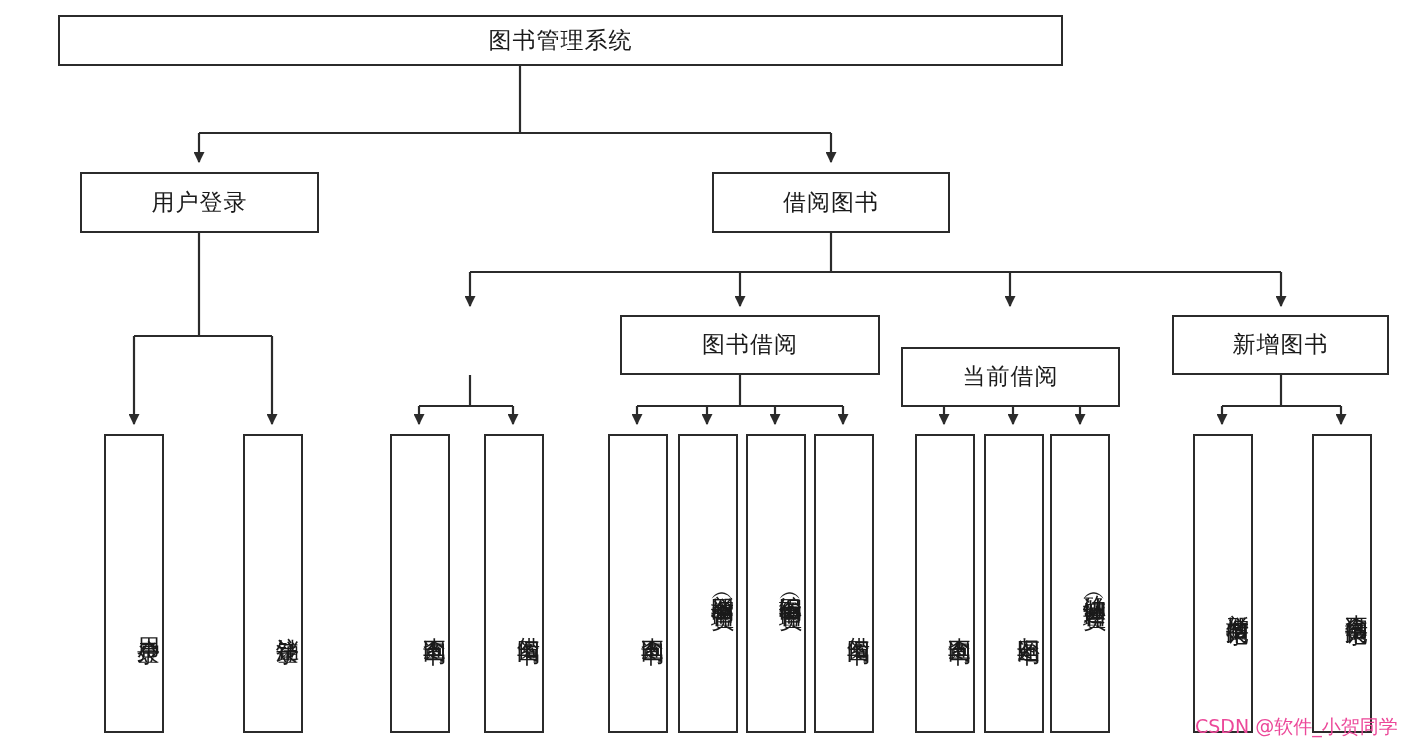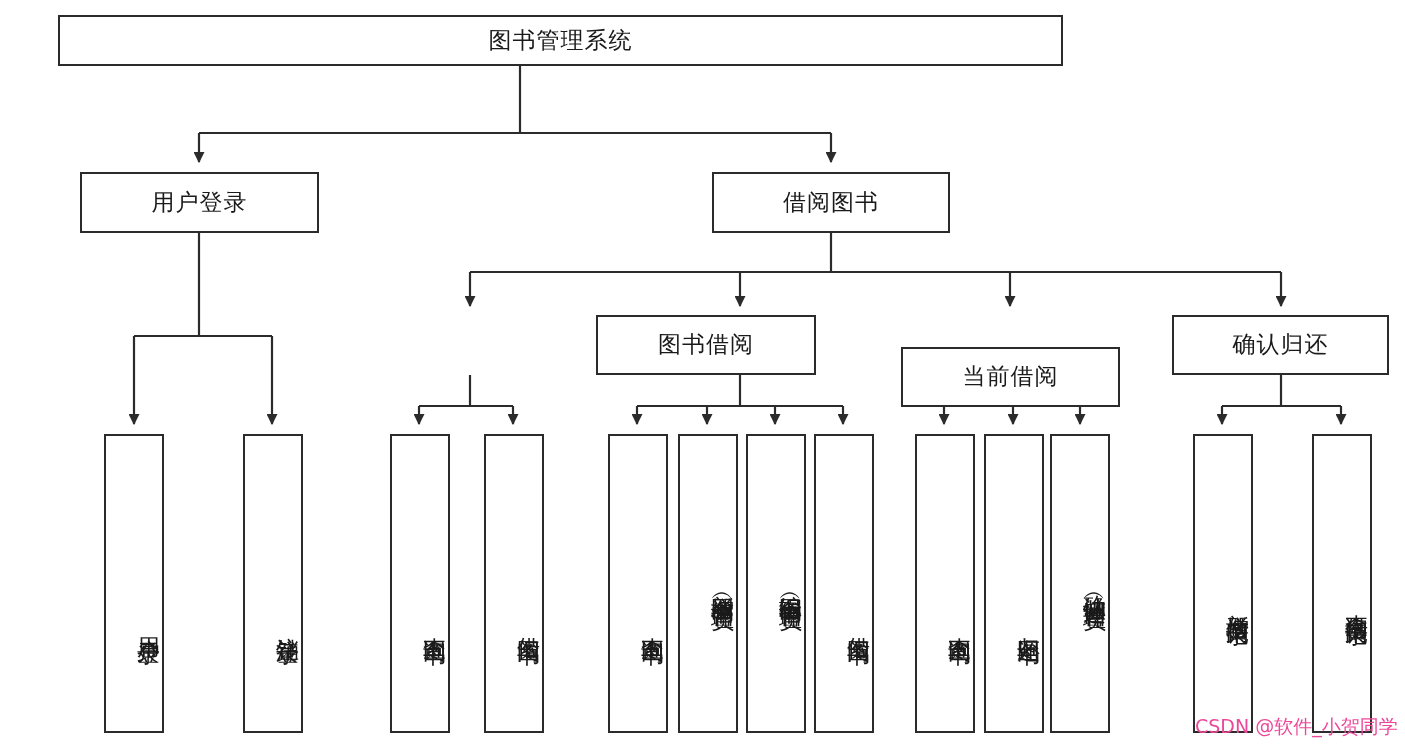--- a/index.html
+++ b/index.html
@@ -130,28 +130,28 @@
     <span>图书管理系统</span>
   </div>
 
   <div class="node h" style="left:80px; top:172px; width:239px; height:61px;">
     <span>用户登录</span>
   </div>
   <div class="node h" style="left:712px; top:172px; width:238px; height:61px;">
     <span>借阅图书</span>
   </div>
 
-  <div class="node h" style="left:596px; top:315px; width:220px; height:60px;">
+  <div class="node h" style="left:620px; top:315px; width:260px; height:60px;">
     <span>图书借阅</span>
   </div>
   <div class="node h" style="left:901px; top:315px; width:219px; height:60px;margin-top:32px;">
     <span>当前借阅</span>
   </div>
   <div class="node h" style="left:1172px; top:315px; width:217px; height:60px;">
-    <span>确认归还</span>
+    <span>新增图书</span>
   </div>
 
   <div class="node v" style="left:104px; top:434px; width:60px; height:299px; padding-top:78px;">
     <span class="vlabel">用户登录</span>
   </div>
   <div class="node v" style="left:243px; top:434px; width:60px; height:299px; padding-top:78px;">
     <span class="vlabel">注销登录</span>
   </div>
 
   <div class="node v" style="left:390px; top:434px; width:60px; height:299px; padding-top:78px;">

